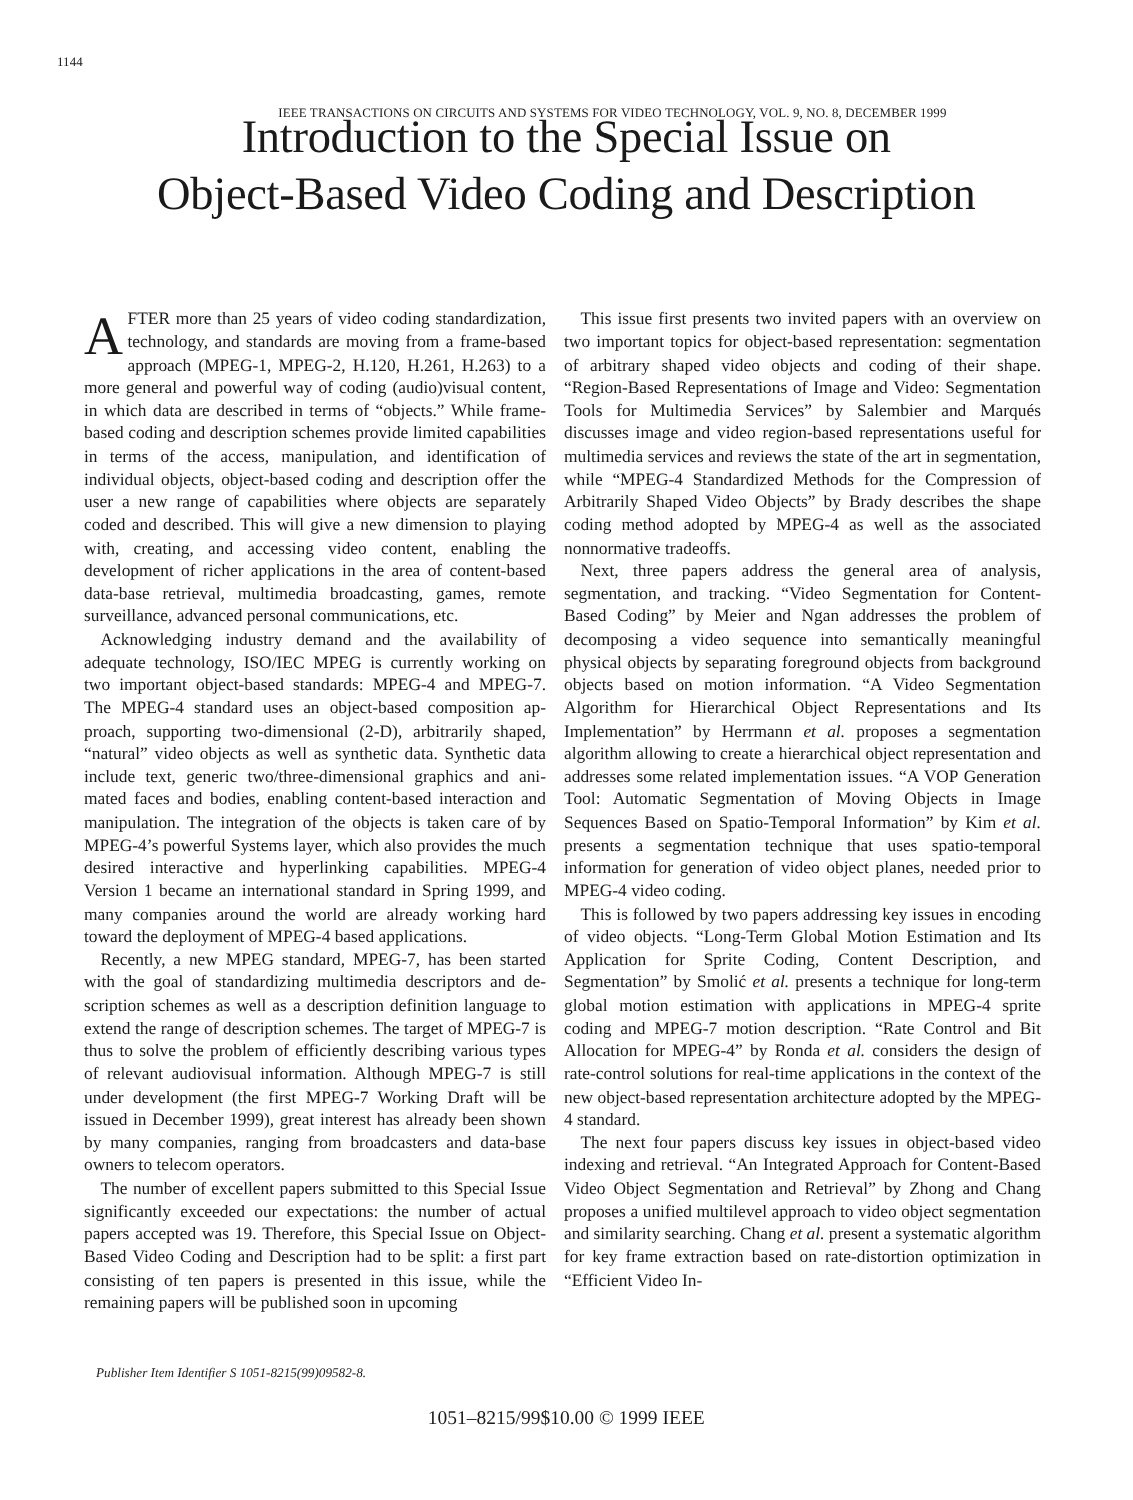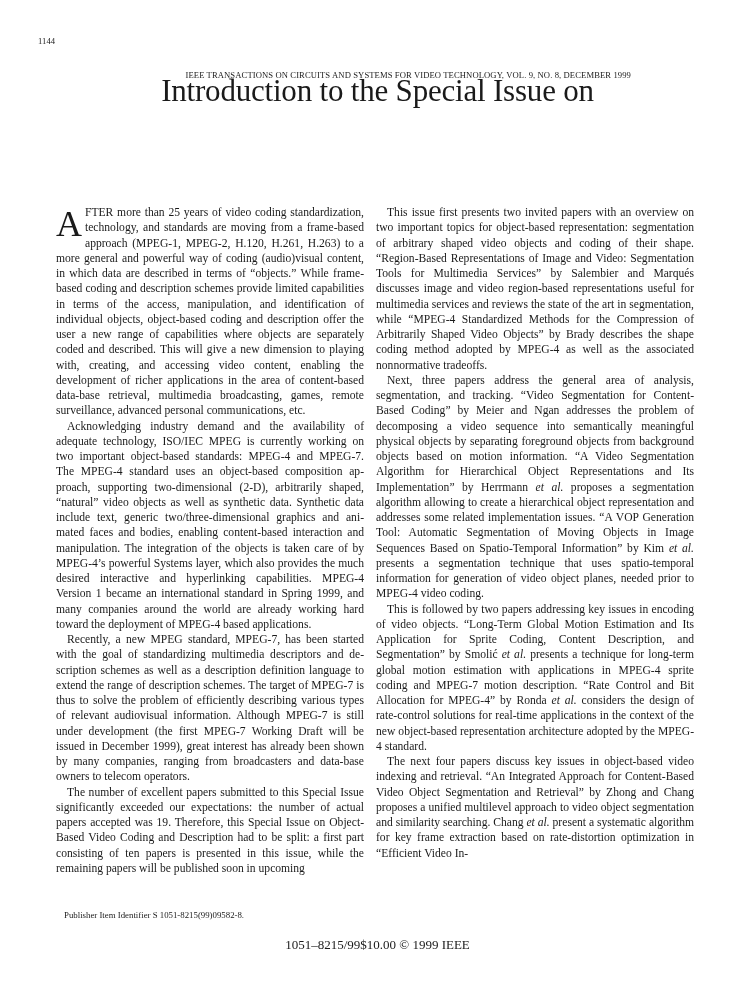--- a/index.html
+++ b/index.html
@@ -13,34 +13,35 @@
            font-size: 31px; line-height: 38px; font-weight: normal; margin: 0; letter-spacing: -0.2px; }
   .col { position: absolute; top: 205px; font-size: 11.6px; line-height: 15.25px;
          text-align: justify; hyphens: manual; }
   .col-left { left: 56px; width: 308px; }
   .col-right { left: 376px; width: 318px; }
   .col p { margin: 0; text-indent: 11px; }
   .col p.first { text-indent: 0; }
   .dropcap { float: left; font-size: 36px; line-height: 28px; margin: 3px 3px 0 0;
              padding-top: 2px; }
   .col em { }
-  .footnote { position: absolute; left: 64px; top: 910px; font-size: 8.8px; }
+  .footnote { position: absolute; left: 64px; top: 910px; font-size: 8.8px; font-style: italic; }
   .copyright { position: absolute; top: 937px; left: 0; width: 755px; text-align: center;
                font-size: 13px; }
 </style>
 </head>
 <body>
 
 <div class="running-head">
   <span class="page-num">1144</span>
   <span class="journal">IEEE TRANSACTIONS ON CIRCUITS AND SYSTEMS FOR VIDEO TECHNOLOGY, VOL. 9, NO. 8, DECEMBER 1999</span>
 </div>
 
 <h1 class="title">
   <span>Introduction to the Special Issue on</span><br>
+  <span>Object-Based Video Coding and Description</span>
 </h1>
 
 <div class="col col-left">
   <p class="first"><span class="dropcap">A</span><span>FTER more than 25 years of video coding standardiza­tion, technology, and standards are moving from a frame-based approach (MPEG-1, MPEG-2, H.120, H.261, H.263) to a more general and powerful way of coding (audio)visual content, in which data are described in terms of “objects.” While frame-based coding and description schemes provide limited capabilities in terms of the access, manipulation, and identification of individual objects, object-based coding and description offer the user a new range of capabilities where objects are separately coded and described. This will give a new dimension to playing with, creating, and accessing video content, enabling the development of richer applications in the area of content-based data-base retrieval, multimedia broadcasting, games, remote surveillance, advanced personal communications, etc.</span></p>
   <p>Acknowledging industry demand and the availability of adequate technology, ISO/IEC MPEG is currently working on two important object-based standards: MPEG-4 and MPEG-7. The MPEG-4 standard uses an object-based composition ap­proach, supporting two-dimensional (2-D), arbitrarily shaped, “natural” video objects as well as synthetic data. Synthetic data include text, generic two/three-dimensional graphics and ani­mated faces and bodies, enabling content-based interaction and manipulation. The integration of the objects is taken care of by MPEG-4’s powerful Systems layer, which also provides the much desired interactive and hyperlinking capabilities. MPEG-4 Version 1 became an international standard in Spring 1999, and many companies around the world are already working hard toward the deployment of MPEG-4 based applications.</p>
   <p>Recently, a new MPEG standard, MPEG-7, has been started with the goal of standardizing multimedia descriptors and de­scription schemes as well as a description definition language to extend the range of description schemes. The target of MPEG-7 is thus to solve the problem of efficiently describing various types of relevant audiovisual information. Although MPEG-7 is still under development (the first MPEG-7 Work­ing Draft will be issued in December 1999), great interest has already been shown by many companies, ranging from broadcasters and data-base owners to telecom operators.</p>
   <p>The number of excellent papers submitted to this Special Issue significantly exceeded our expectations: the number of actual papers accepted was 19. Therefore, this Special Issue on Object-Based Video Coding and Description had to be split: a first part consisting of ten papers is presented in this issue, while the remaining papers will be published soon in upcoming</p>
 </div>
 
 <div class="col col-right">

